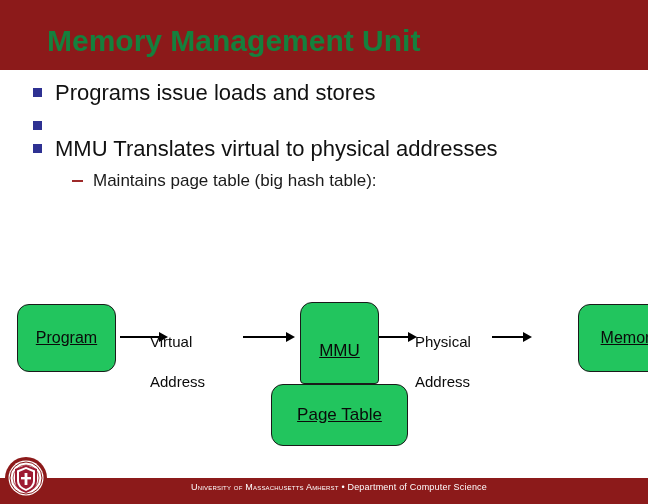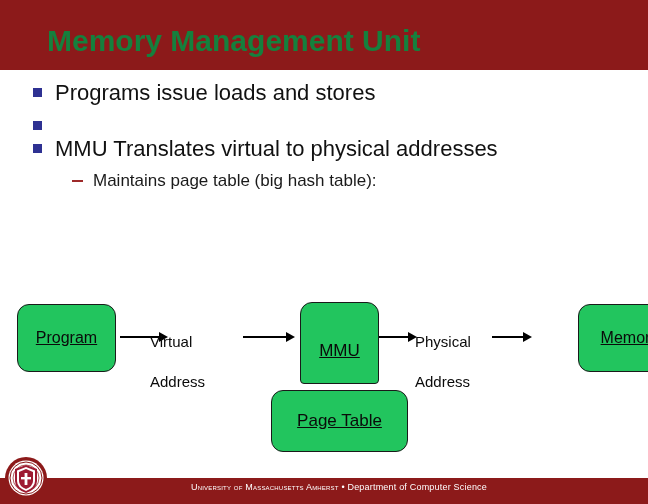--- a/index.html
+++ b/index.html
@@ -116,21 +116,21 @@
   #box-mmu {
     left: 300px; top: 12px;
     width: 79px; height: 82px;
     font-size: 17px;
     border-radius: 12px 12px 4px 4px;
     align-items: flex-start;
     padding-top: 38px;
     z-index: 1;
   }
   #box-pagetable {
-    left: 271px; top: 100px;
+    left: 271px; top: 94px;
     width: 137px; height: 62px;
     font-size: 17px;
     z-index: 2;
   }
   #box-memory {
     left: 534px; top: 14px;
     width: 103px; height: 68px;
     font-size: 16px;
     margin-left: 44px;
   }

